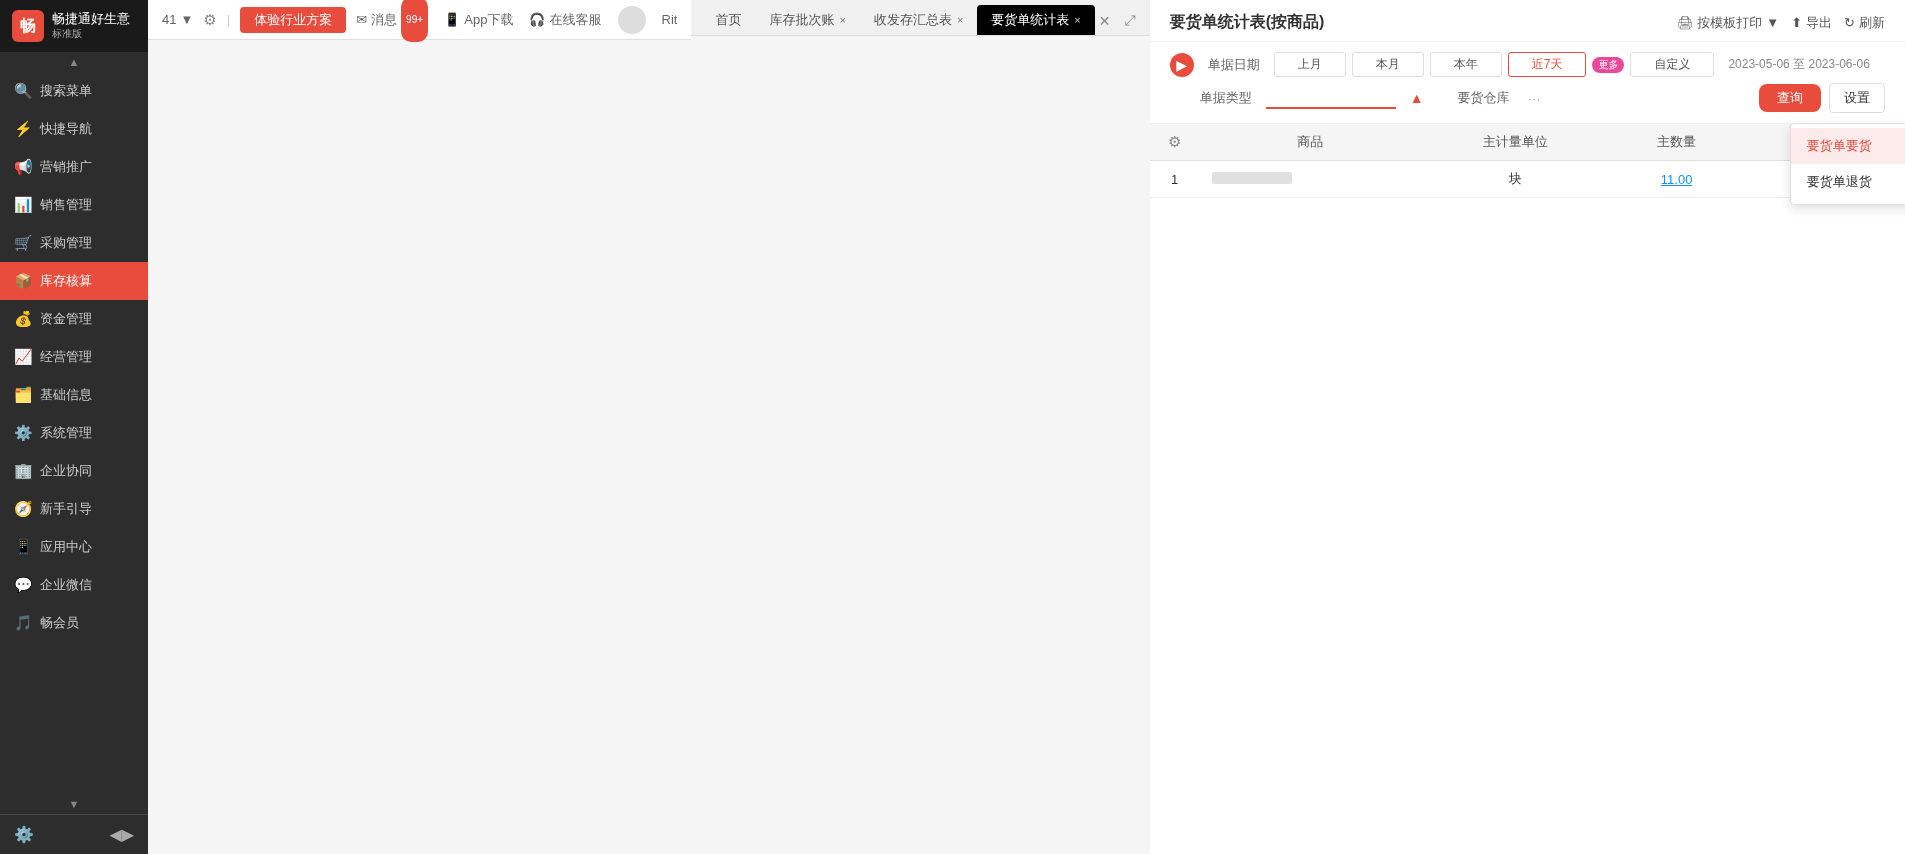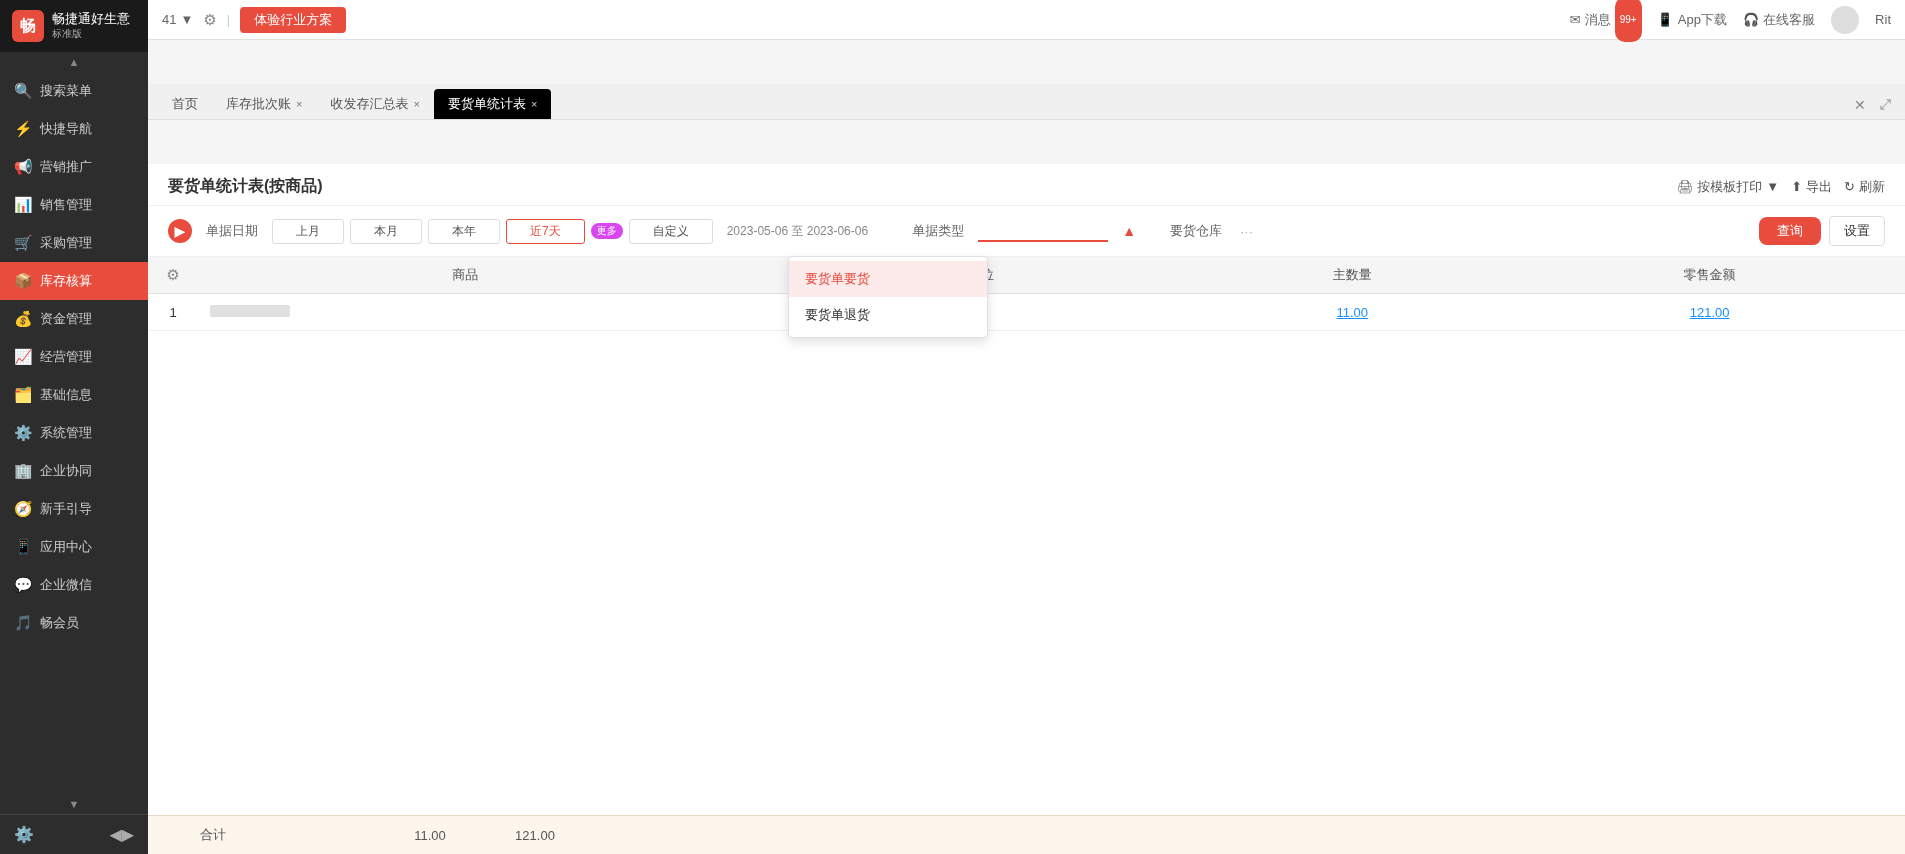--- a/index.html
+++ b/index.html
@@ -66,23 +66,22 @@
       align-items: center;
       justify-content: space-between;
       padding: 10px 14px;
       border-top: 1px solid #444;
     }
 
     
     .main-area {
       flex: 1;
       display: flex;
-      flex-direction: column;
+      flex-direction: row;
       overflow: hidden;
-      gap: 44px;
     }
 
     
     .topbar {
       height: 40px;
       background: #fff;
       border-bottom: 1px solid #e0e0e0;
       display: flex;
       align-items: center;
       padding: 0 14px;
@@ -263,21 +262,21 @@
       font-size: 12px;
       cursor: pointer;
       background: #fff;
       color: #555;
     }
     .filter-date-btn.active-tag {
       border-color: #e84c3d;
       color: #e84c3d;
     }
     .more-tag {
-      background: #d946ef;
+      background: #ec4899;
       color: #fff;
       border-radius: 10px;
       font-size: 10px;
       padding: 1px 6px;
       cursor: pointer;
     }
     .filter-date-range {
       color: #888;
       font-size: 12px;
     }
@@ -635,22 +634,15 @@
       <td>1</td>
       <td class="product-cell"><span class="product-placeholder"></span></td>
       <td>块</td>
       <td><span class="link-num">11.00</span></td>
       <td><span class="link-num">121.00</span></td>
     </tr>
           </tbody>
       </table>
     </div>
 
-    <div class="table-footer">
-      <div class="total-label">
-        <span>合计</span>
-      </div>
-      <div class="total-qty">11.00</div>
-      <div class="total-amount">121.00</div>
-    </div>
 
   </div>
 </div>
 
 </body></html>

